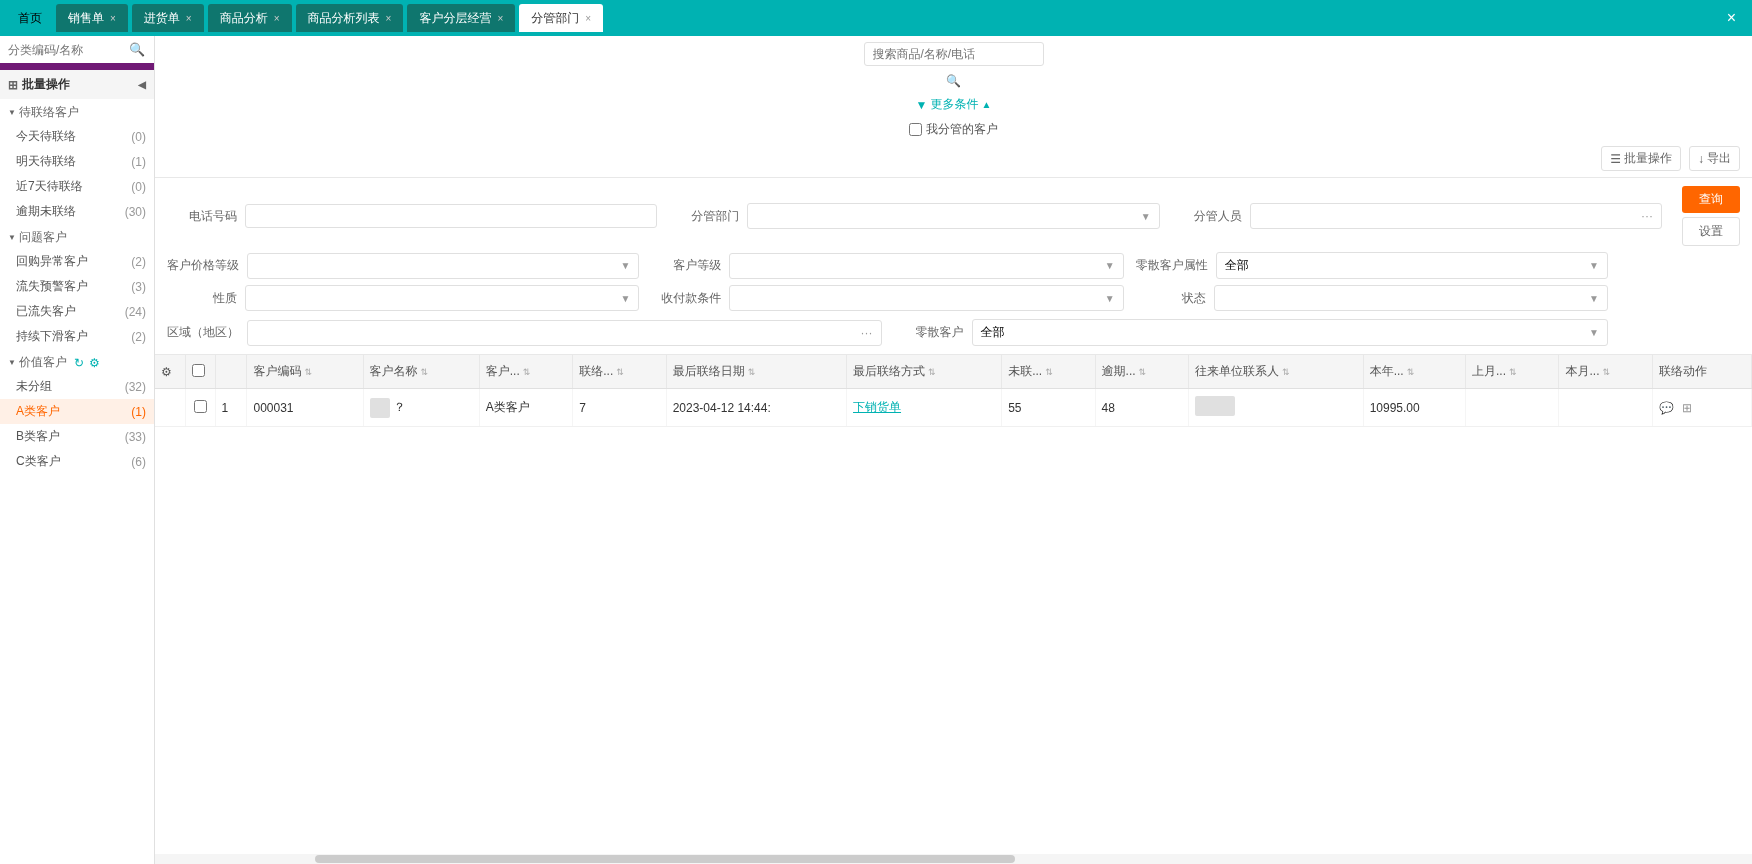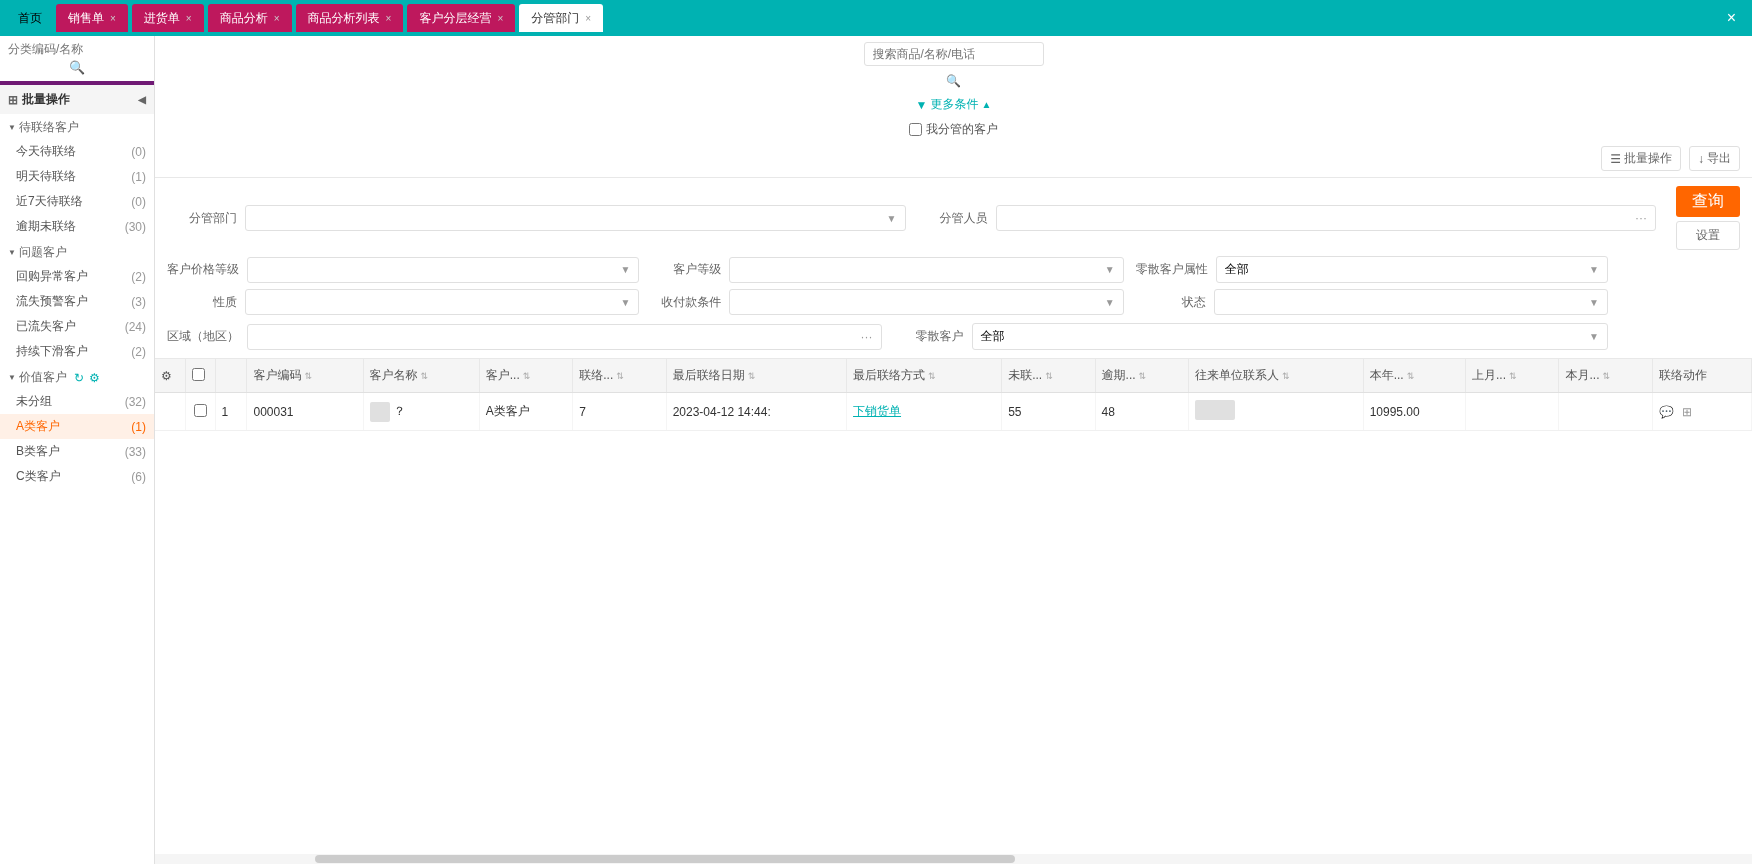--- a/index.html
+++ b/index.html
@@ -8,21 +8,21 @@
     
     .top-nav {
       background: #00b2b2;
       height: 36px;
       display: flex;
       align-items: center;
       padding: 0 8px;
       gap: 4px;
     }
     .nav-tab {
-      background: #be185d;
+      background: #0f766e;
       color: #fff;
       padding: 4px 12px;
       border-radius: 3px 3px 0 0;
       cursor: pointer;
       display: flex;
       align-items: center;
       gap: 6px;
       height: 28px;
       font-size: 12px;
     }
@@ -66,25 +66,24 @@
     .sidebar {
       width: 155px;
       background: #fff;
       border-right: 1px solid #e0e0e0;
       display: flex;
       flex-direction: column;
       overflow-y: auto;
     }
     .sidebar-search {
       padding: 6px 8px;
-      border-bottom: 4px solid #701a75;
+      border-bottom: 7px solid #701a75;
       display: flex;
       align-items: center;
       gap: 4px;
-      flex-direction: column;
     }
     .sidebar-search input {
       border: none;
       outline: none;
       font-size: 12px;
       color: #999;
       width: 100%;
       background: transparent;
     }
     .sidebar-search .search-icon {
@@ -270,21 +269,21 @@
       color: #999;
       cursor: pointer;
     }
     .btn-query {
       background: #ff6600;
       color: #fff;
       border: none;
       border-radius: 3px;
       padding: 5px 16px;
       cursor: pointer;
-      font-size: 16px;
+      font-size: 12px;
     }
     .btn-settings {
       background: #fff;
       color: #666;
       border: 1px solid #e0e0e0;
       border-radius: 3px;
       padding: 5px 16px;
       cursor: pointer;
       font-size: 12px;
     }
@@ -558,20 +557,24 @@
           <span>↓</span>
           <span>导出</span>
         </div>
       </div>
     </div>
 
     <div class="filter-panel">
 
       <div class="filter-row">
         <div class="filter-field">
+          <span class="filter-label">电话号码</span>
+          <input class="filter-input" type="text" style="">
+        </div>
+        <div class="filter-field">
           <span class="filter-label">分管部门</span>
           <div class="filter-select">
             <span></span>
             <span class="chevron">▼</span>
           </div>
         </div>
         <div class="filter-field">
           <span class="filter-label">分管人员</span>
           <div class="filter-select">
             <span></span>

